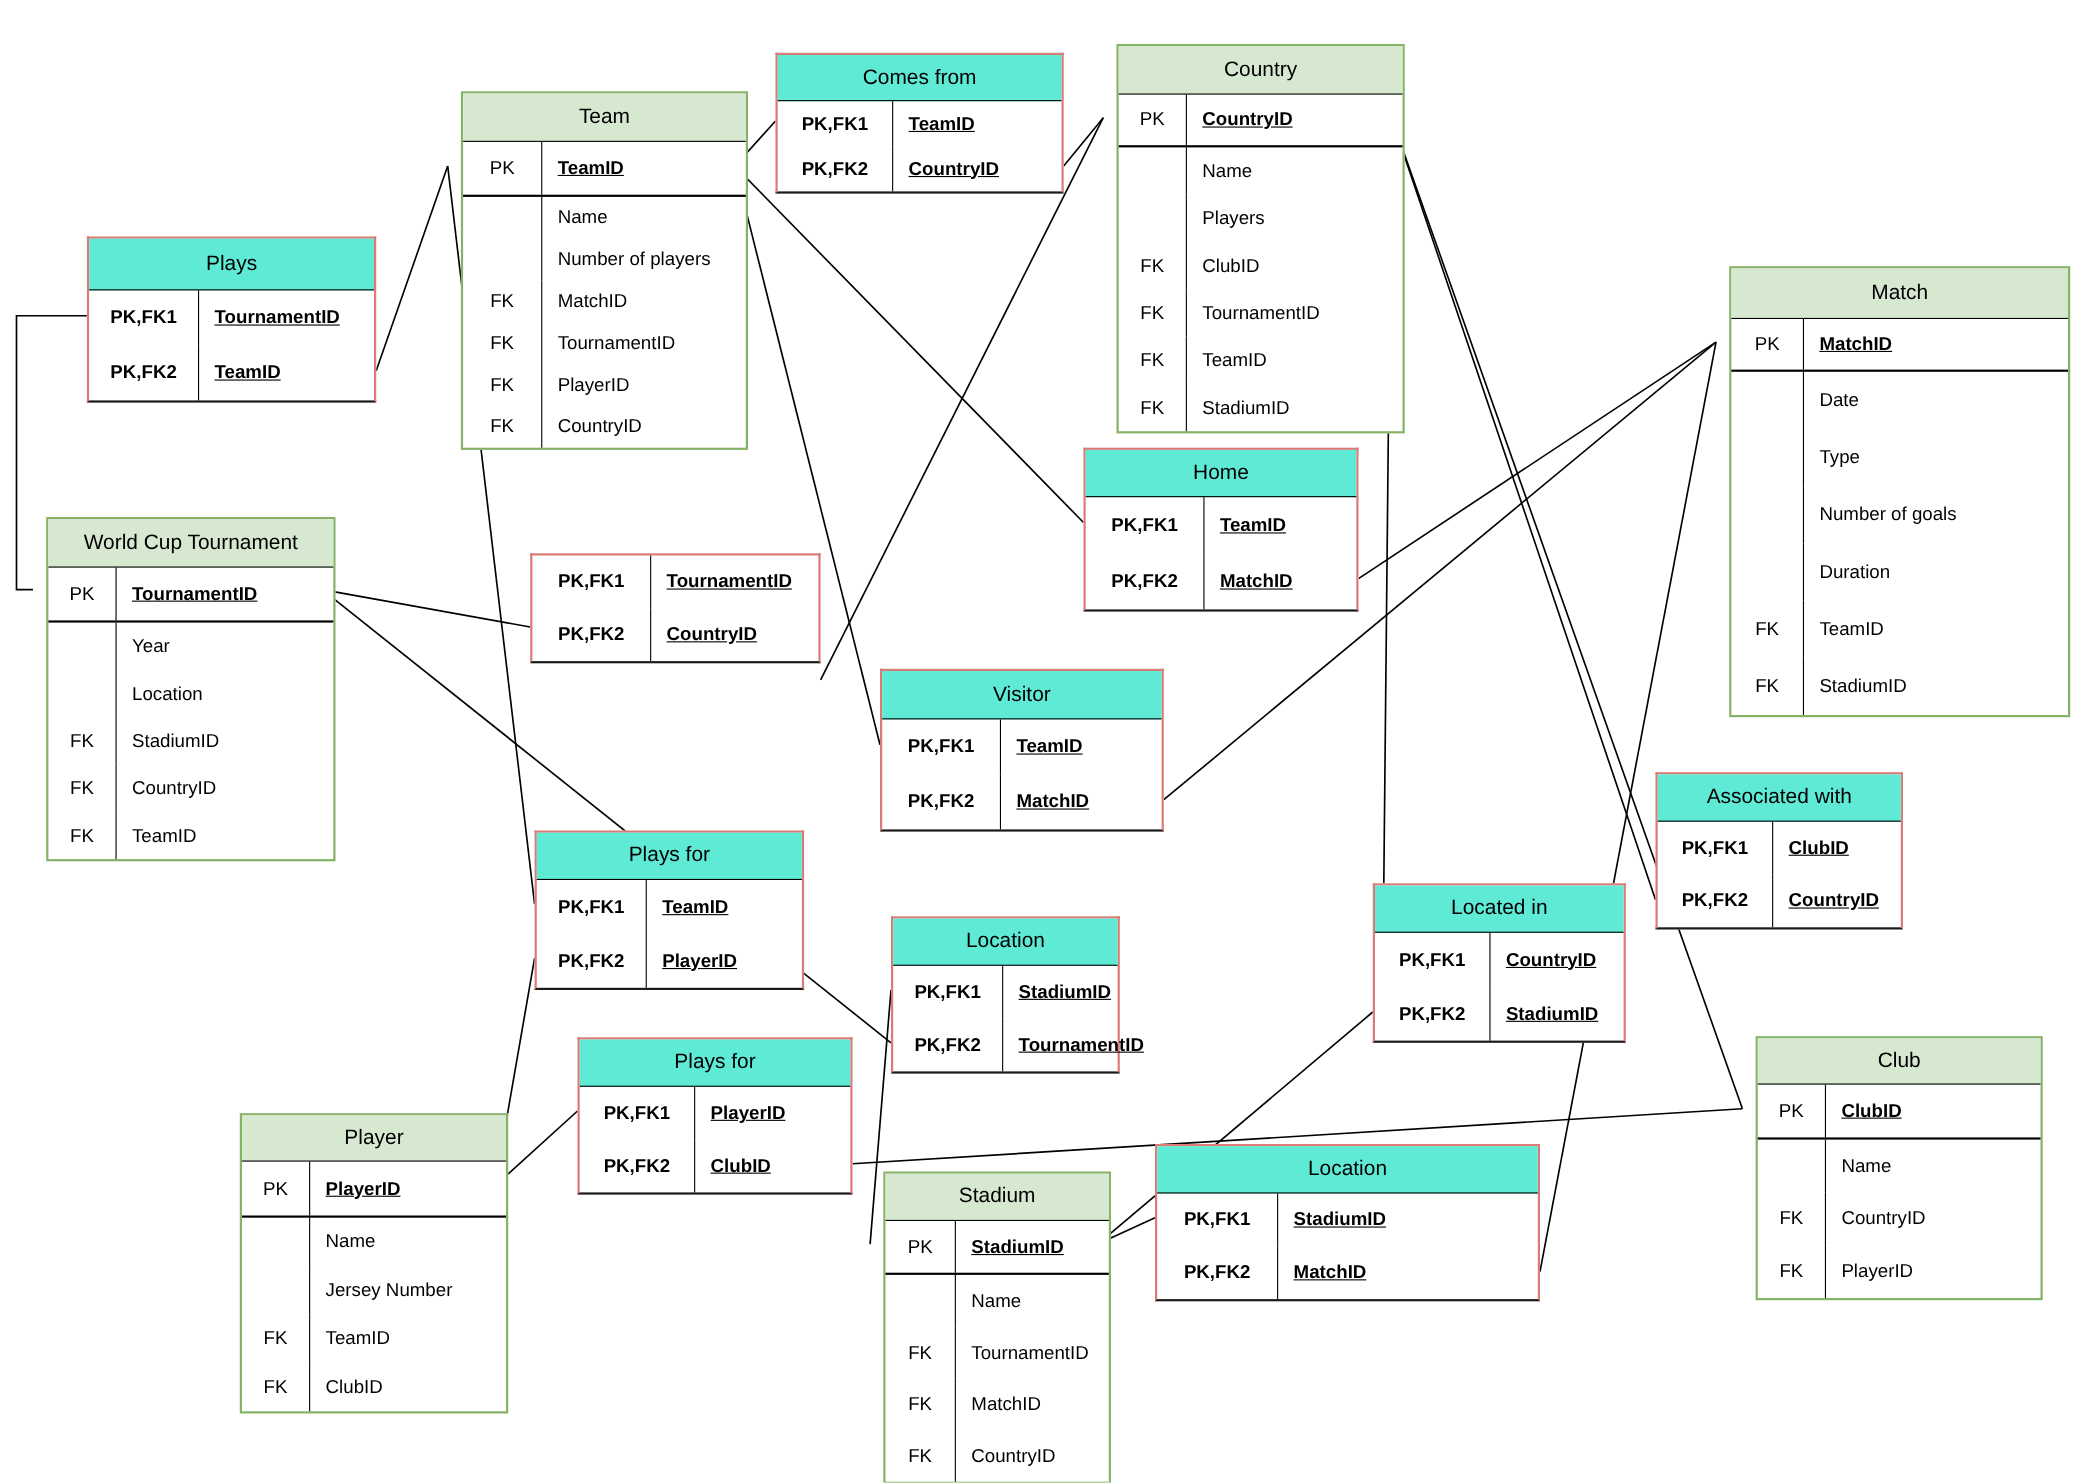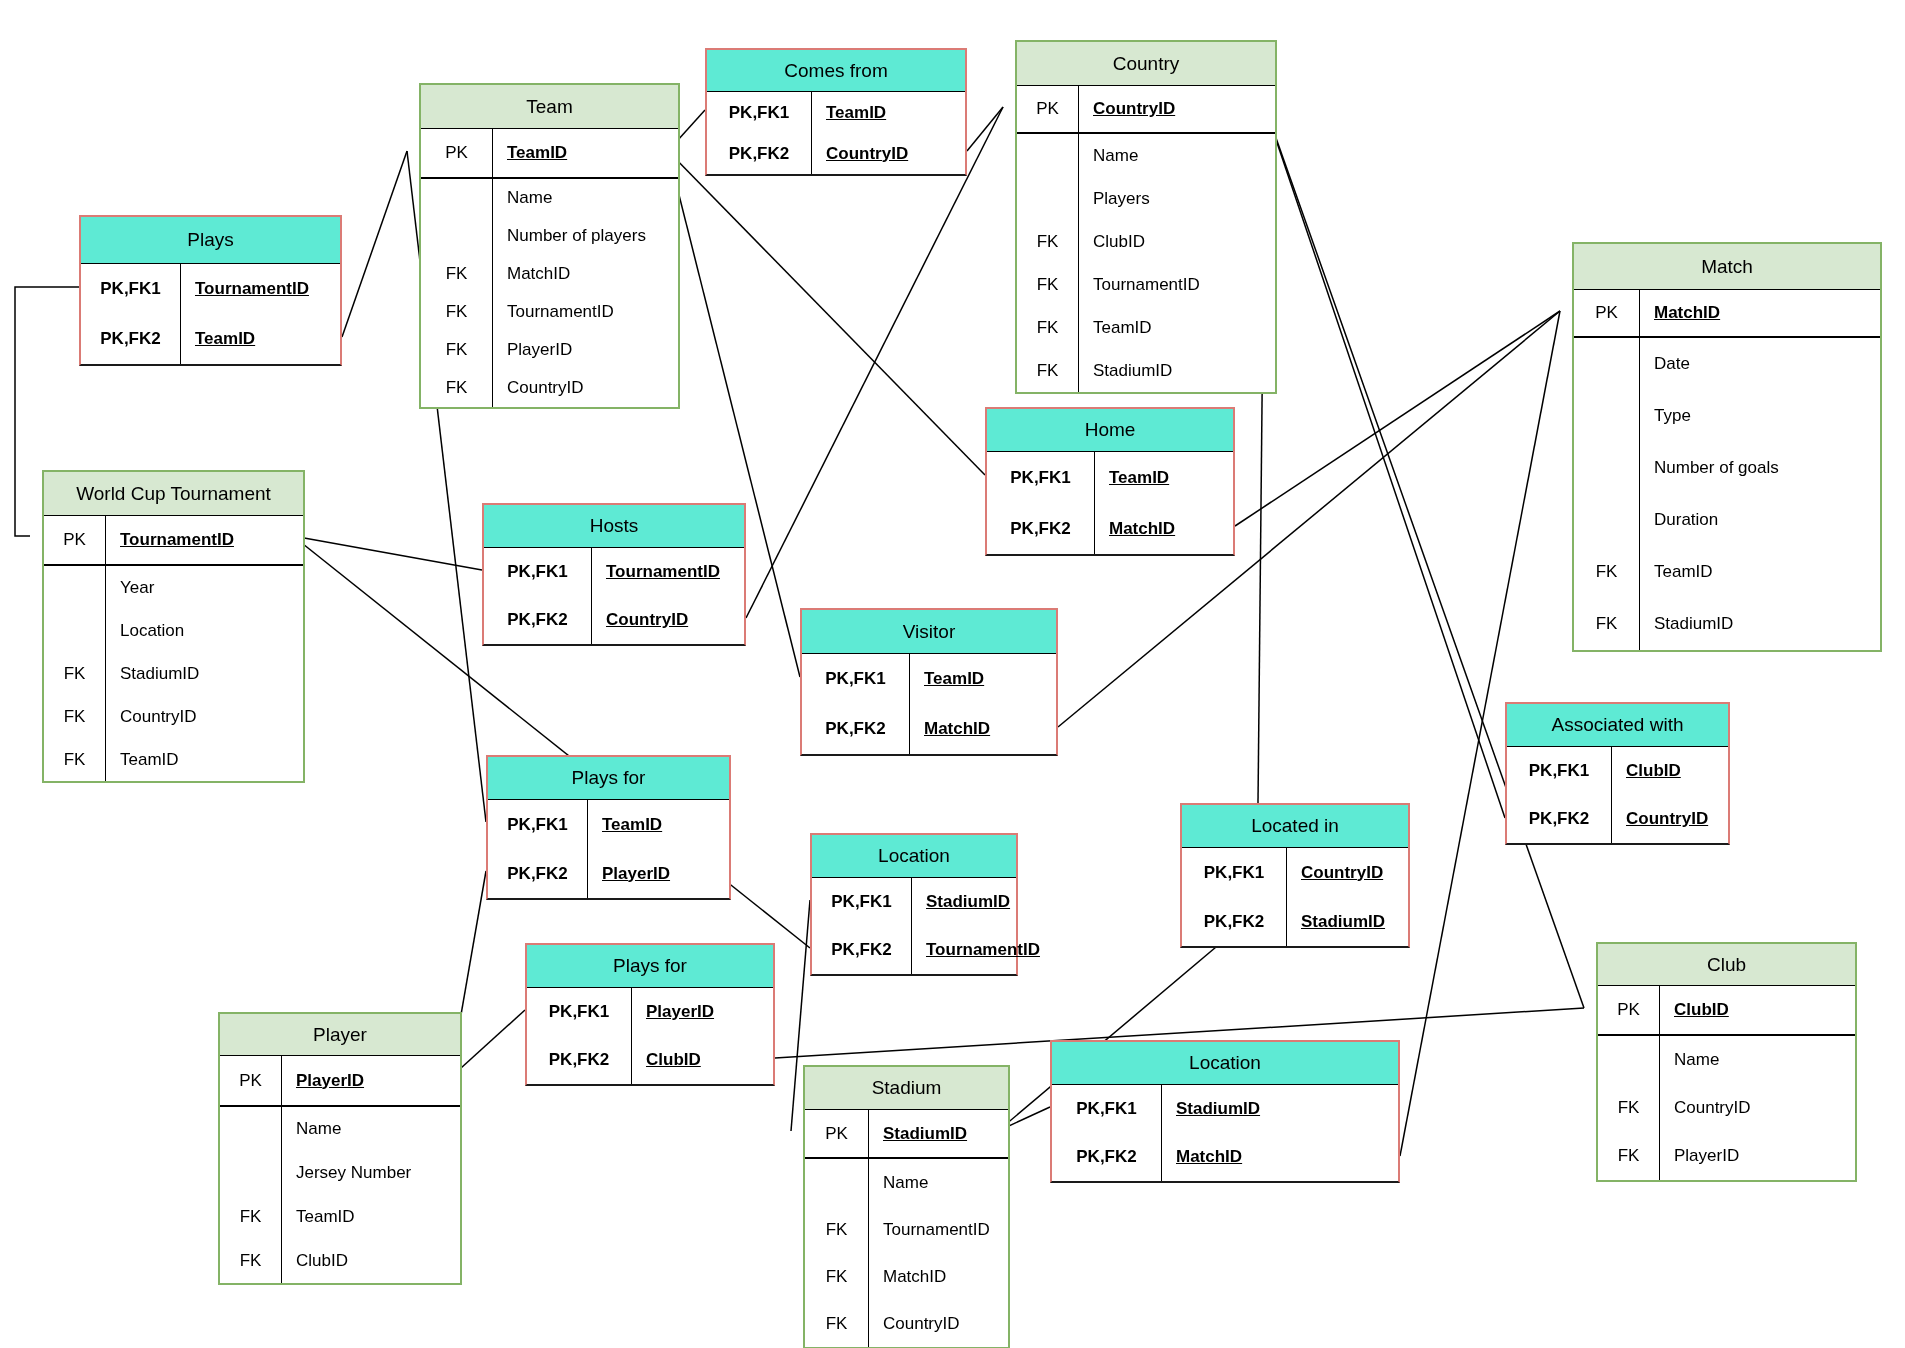--- a/index.html
+++ b/index.html
@@ -211,21 +211,20 @@
             <div class="er-k">FK</div>
             <div class="er-v">CountryID</div>
           </div>
           <div class="er-row">
             <div class="er-k">FK</div>
             <div class="er-v">TeamID</div>
           </div>
         </div>
       </div>
       <div class="er-table theme-pink" style="left: 482px; top: 503px; width: 264px; --hh: 43px; --kh: 48px; --rh: 42px; --kw: 108px;">
-        <div class="er-title">Hosts</div>
         <div class="er-keys">
           <div class="er-row">
             <div class="er-k">PK,FK1</div>
             <div class="er-v">TournamentID</div>
           </div>
           <div class="er-row">
             <div class="er-k">PK,FK2</div>
             <div class="er-v">CountryID</div>
           </div>
         </div>
@@ -275,21 +274,21 @@
           <div class="er-row">
             <div class="er-k">PK,FK1</div>
             <div class="er-v">StadiumID</div>
           </div>
           <div class="er-row">
             <div class="er-k">PK,FK2</div>
             <div class="er-v">TournamentID</div>
           </div>
         </div>
       </div>
-      <div class="er-table theme-pink" style="left: 1180px; top: 803px; width: 230px; --hh: 43px; --kh: 49px; --rh: 42px; --kw: 105px;">
+      <div class="er-table theme-pink" style="left: 1248px; top: 803px; width: 230px; --hh: 43px; --kh: 49px; --rh: 42px; --kw: 105px;">
         <div class="er-title">Located in</div>
         <div class="er-keys">
           <div class="er-row">
             <div class="er-k">PK,FK1</div>
             <div class="er-v">CountryID</div>
           </div>
           <div class="er-row">
             <div class="er-k">PK,FK2</div>
             <div class="er-v">StadiumID</div>
           </div>

